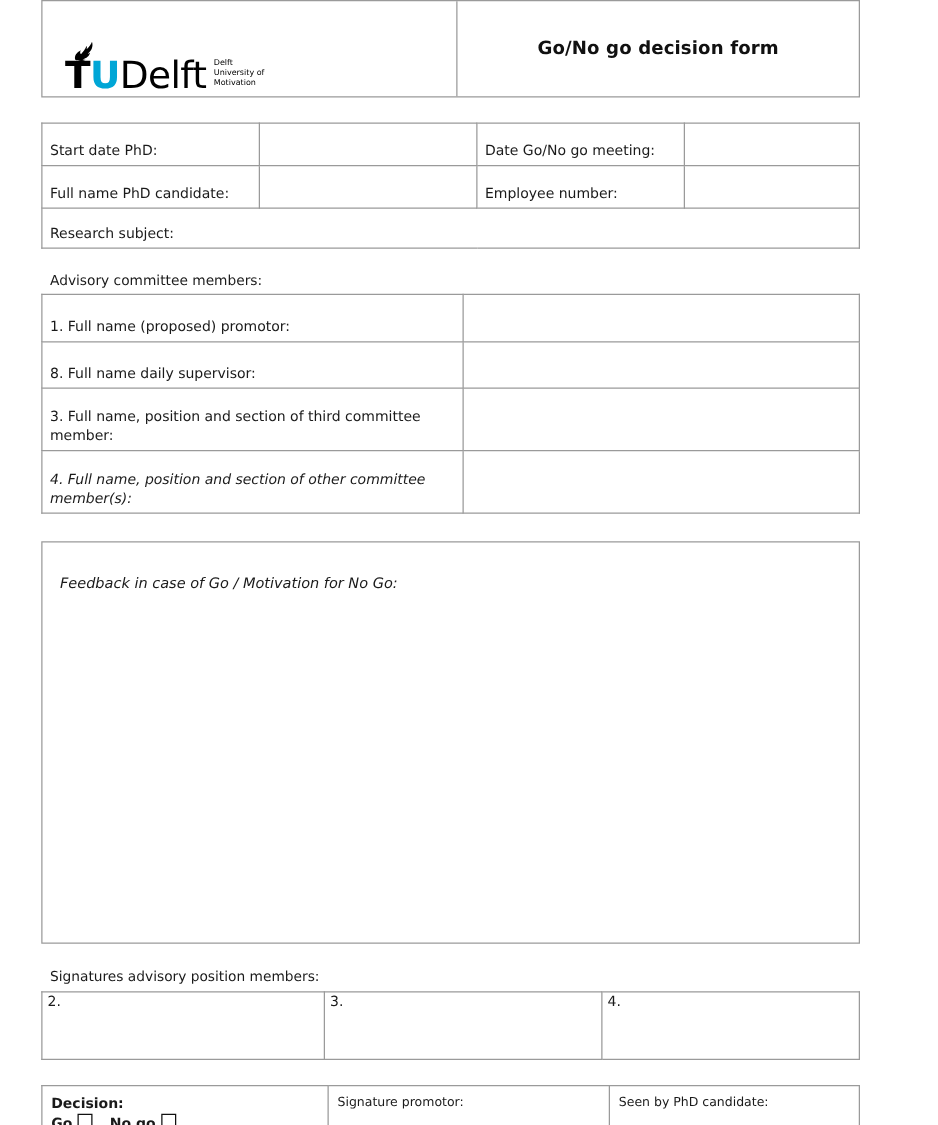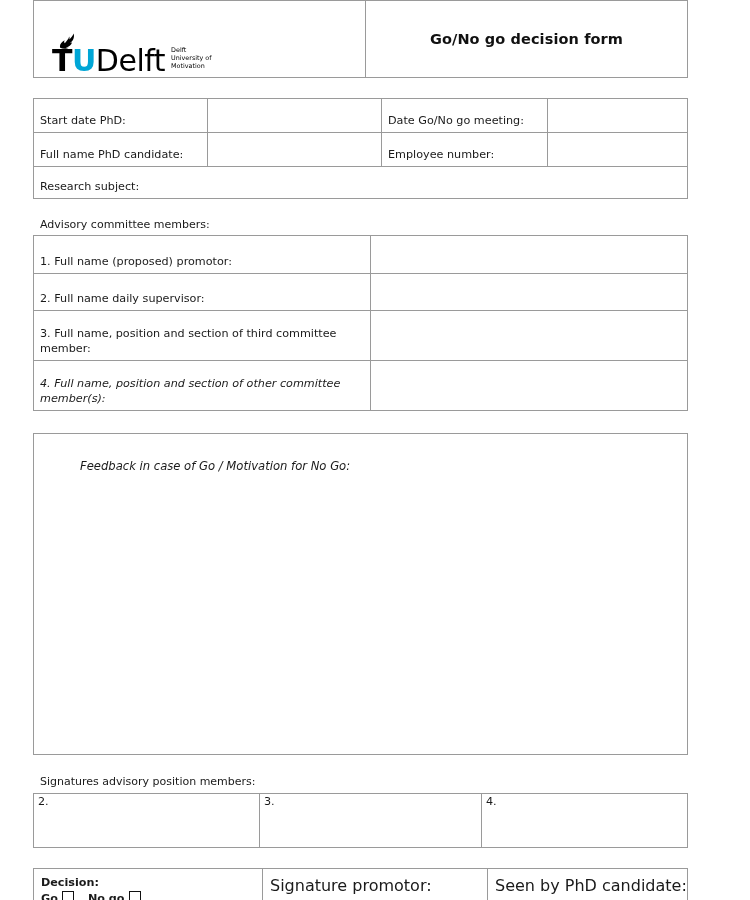--- a/index.html
+++ b/index.html
@@ -143,21 +143,20 @@
     height: 322px;
     border: 1px solid #9a9a9a;
     box-sizing: border-box;
     background: #fff;
     padding: 21px 0 0 14px;
   }
   .feedback-label {
     font-style: italic;
     font-size: 11.6px;
     color: #1a1a1a;
-    margin-left: 32px;
   }
 
   
   .tbl-sig td {
     height: 52px;
     vertical-align: top;
     padding: 1px 0 0 4px;
   }
   .tbl-sig td.s1 { width: 221px; }
   .tbl-sig td.s2 { width: 217px; }
@@ -188,21 +187,21 @@
     display: inline-block;
     width: 12px;
     height: 14px;
     border: 1.6px solid #111;
     box-sizing: border-box;
     margin: 0 14px 0 4px;
     background: #fff;
     vertical-align: middle;
   }
   .checkbox.last { margin-right: 0; }
-  .plain-label { font-size: 16px; }
+  .plain-label { font-size: 10px; }
 </style>
 </head>
 <body>
 
 <div class="page">
 
   <div class="header-box">
     <div class="header-logo-cell">
       <div class="logo">
         <svg class="logo-flame" viewBox="0 0 20 16">
@@ -248,21 +247,21 @@
   <div class="caption">Advisory committee members:</div>
   <div class="sp-cap"></div>
 
   <table class="tbl tbl-comm">
     <tbody>
         <tr class="row-comm-1">
       <td class="c-label">1. Full name (proposed) promotor:</td>
       <td></td>
     </tr>
     <tr class="row-comm-2">
-      <td class="c-label">2. Full name daily supervisor:</td>
+      <td class="c-label">8. Full name daily supervisor:</td>
       <td></td>
     </tr>
     <tr class="row-comm-3">
       <td class="c-label">3. Full name, position and section of third committee member:</td>
       <td></td>
     </tr>
     <tr class="row-comm-4">
       <td class="c-label">4. Full name, position and section of other committee member(s):</td>
       <td></td>
     </tr>

